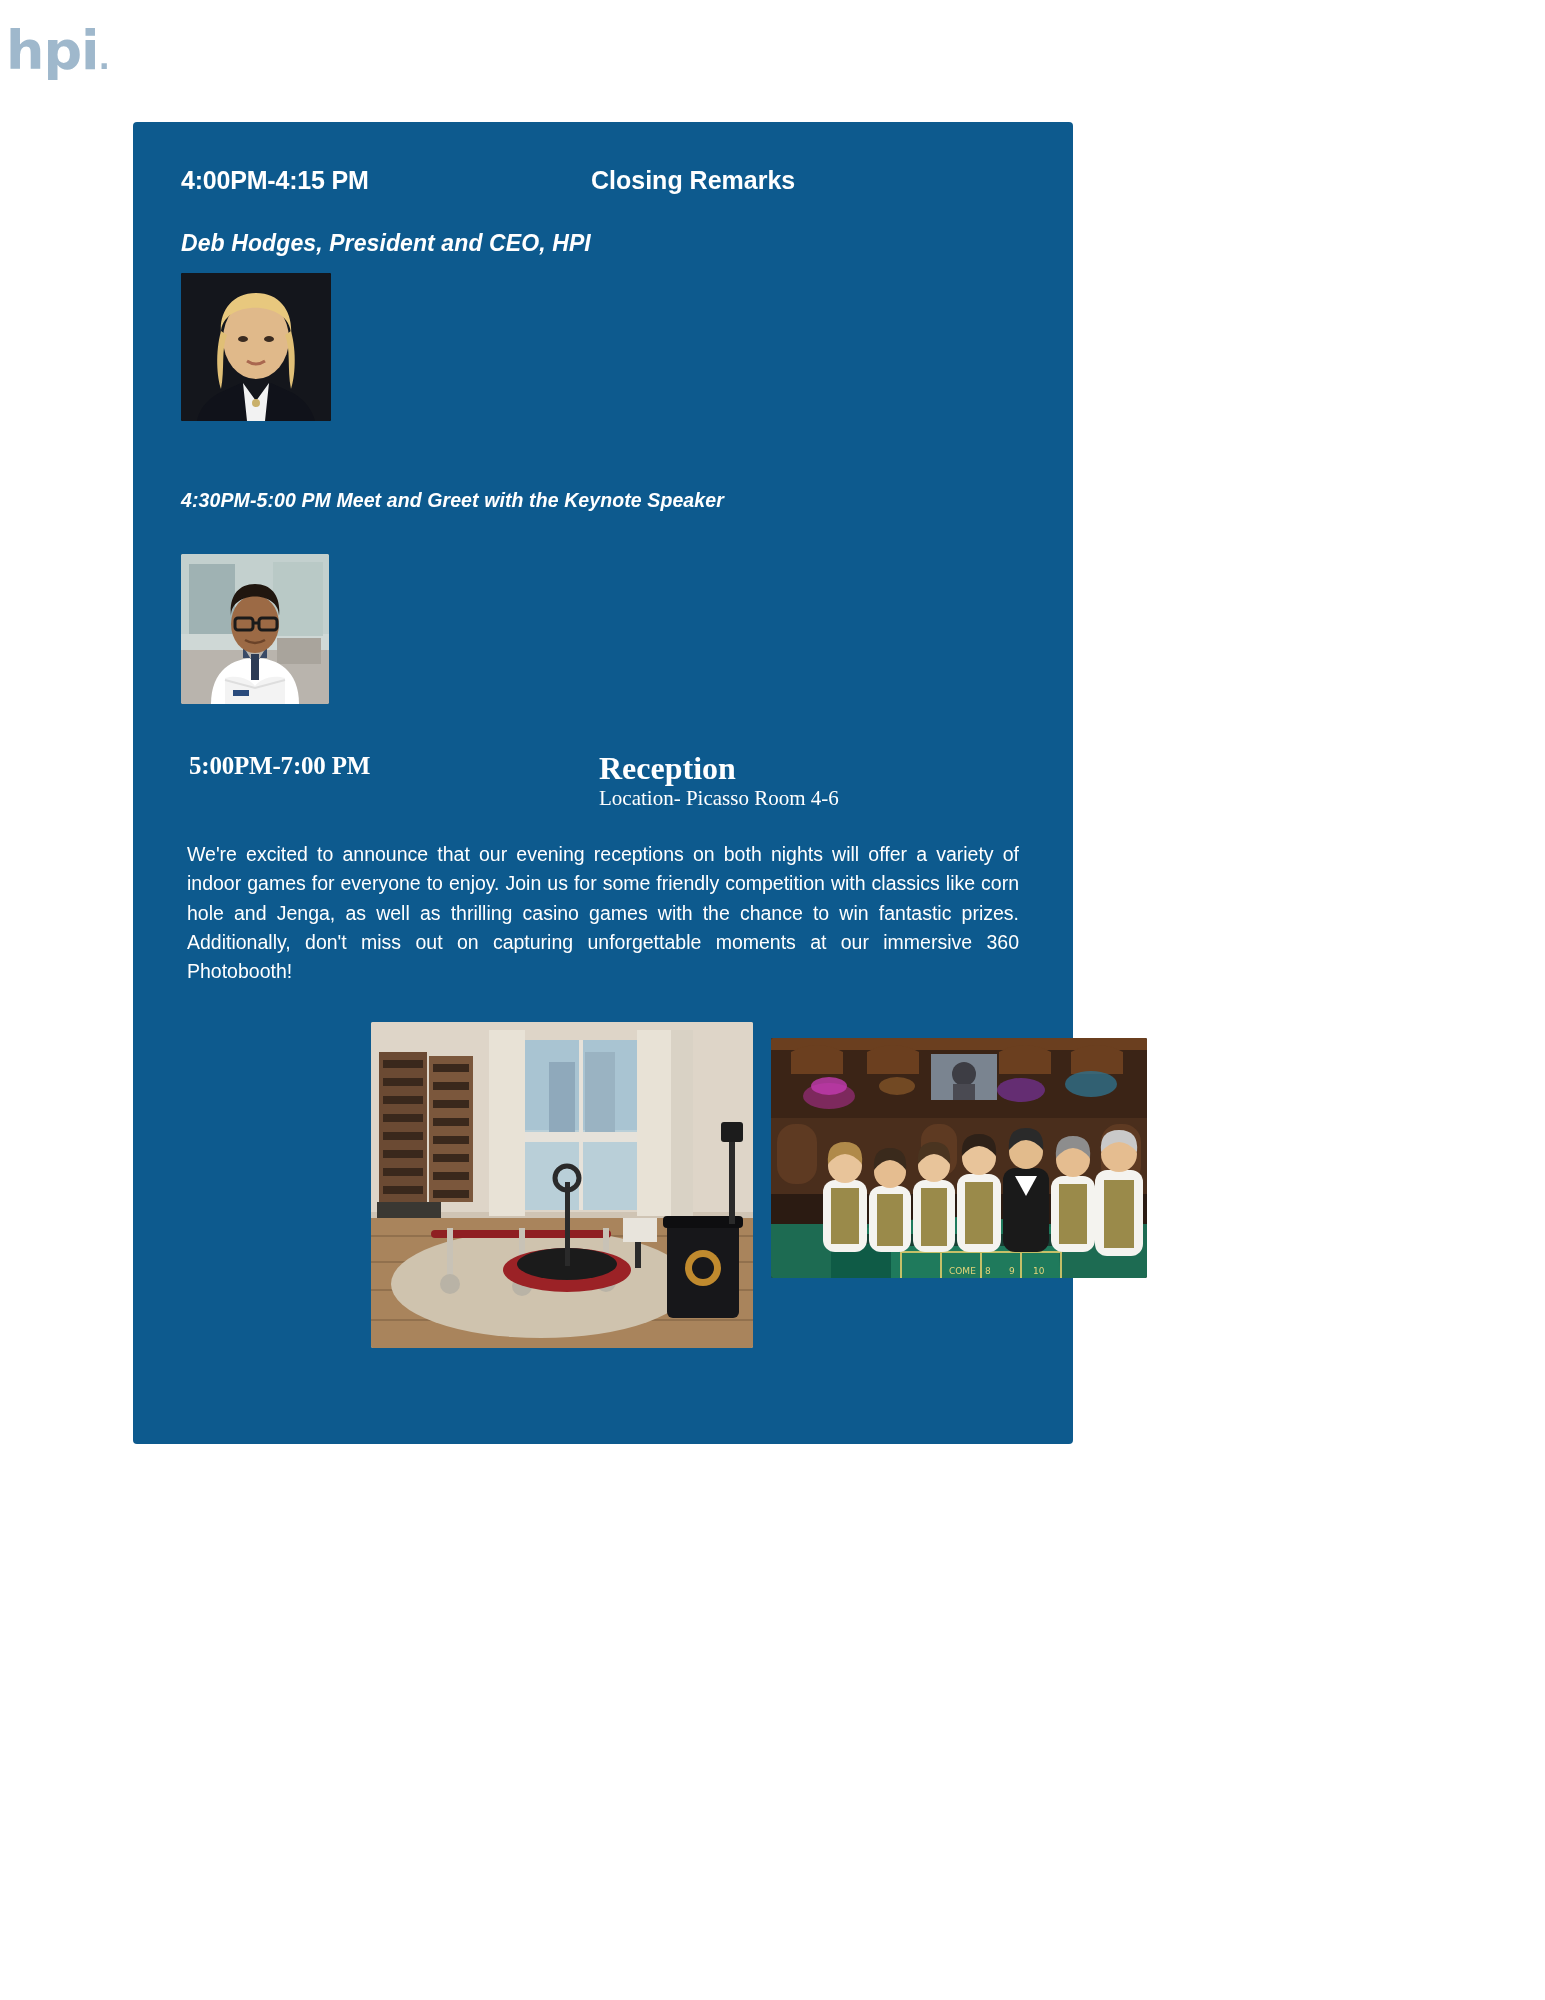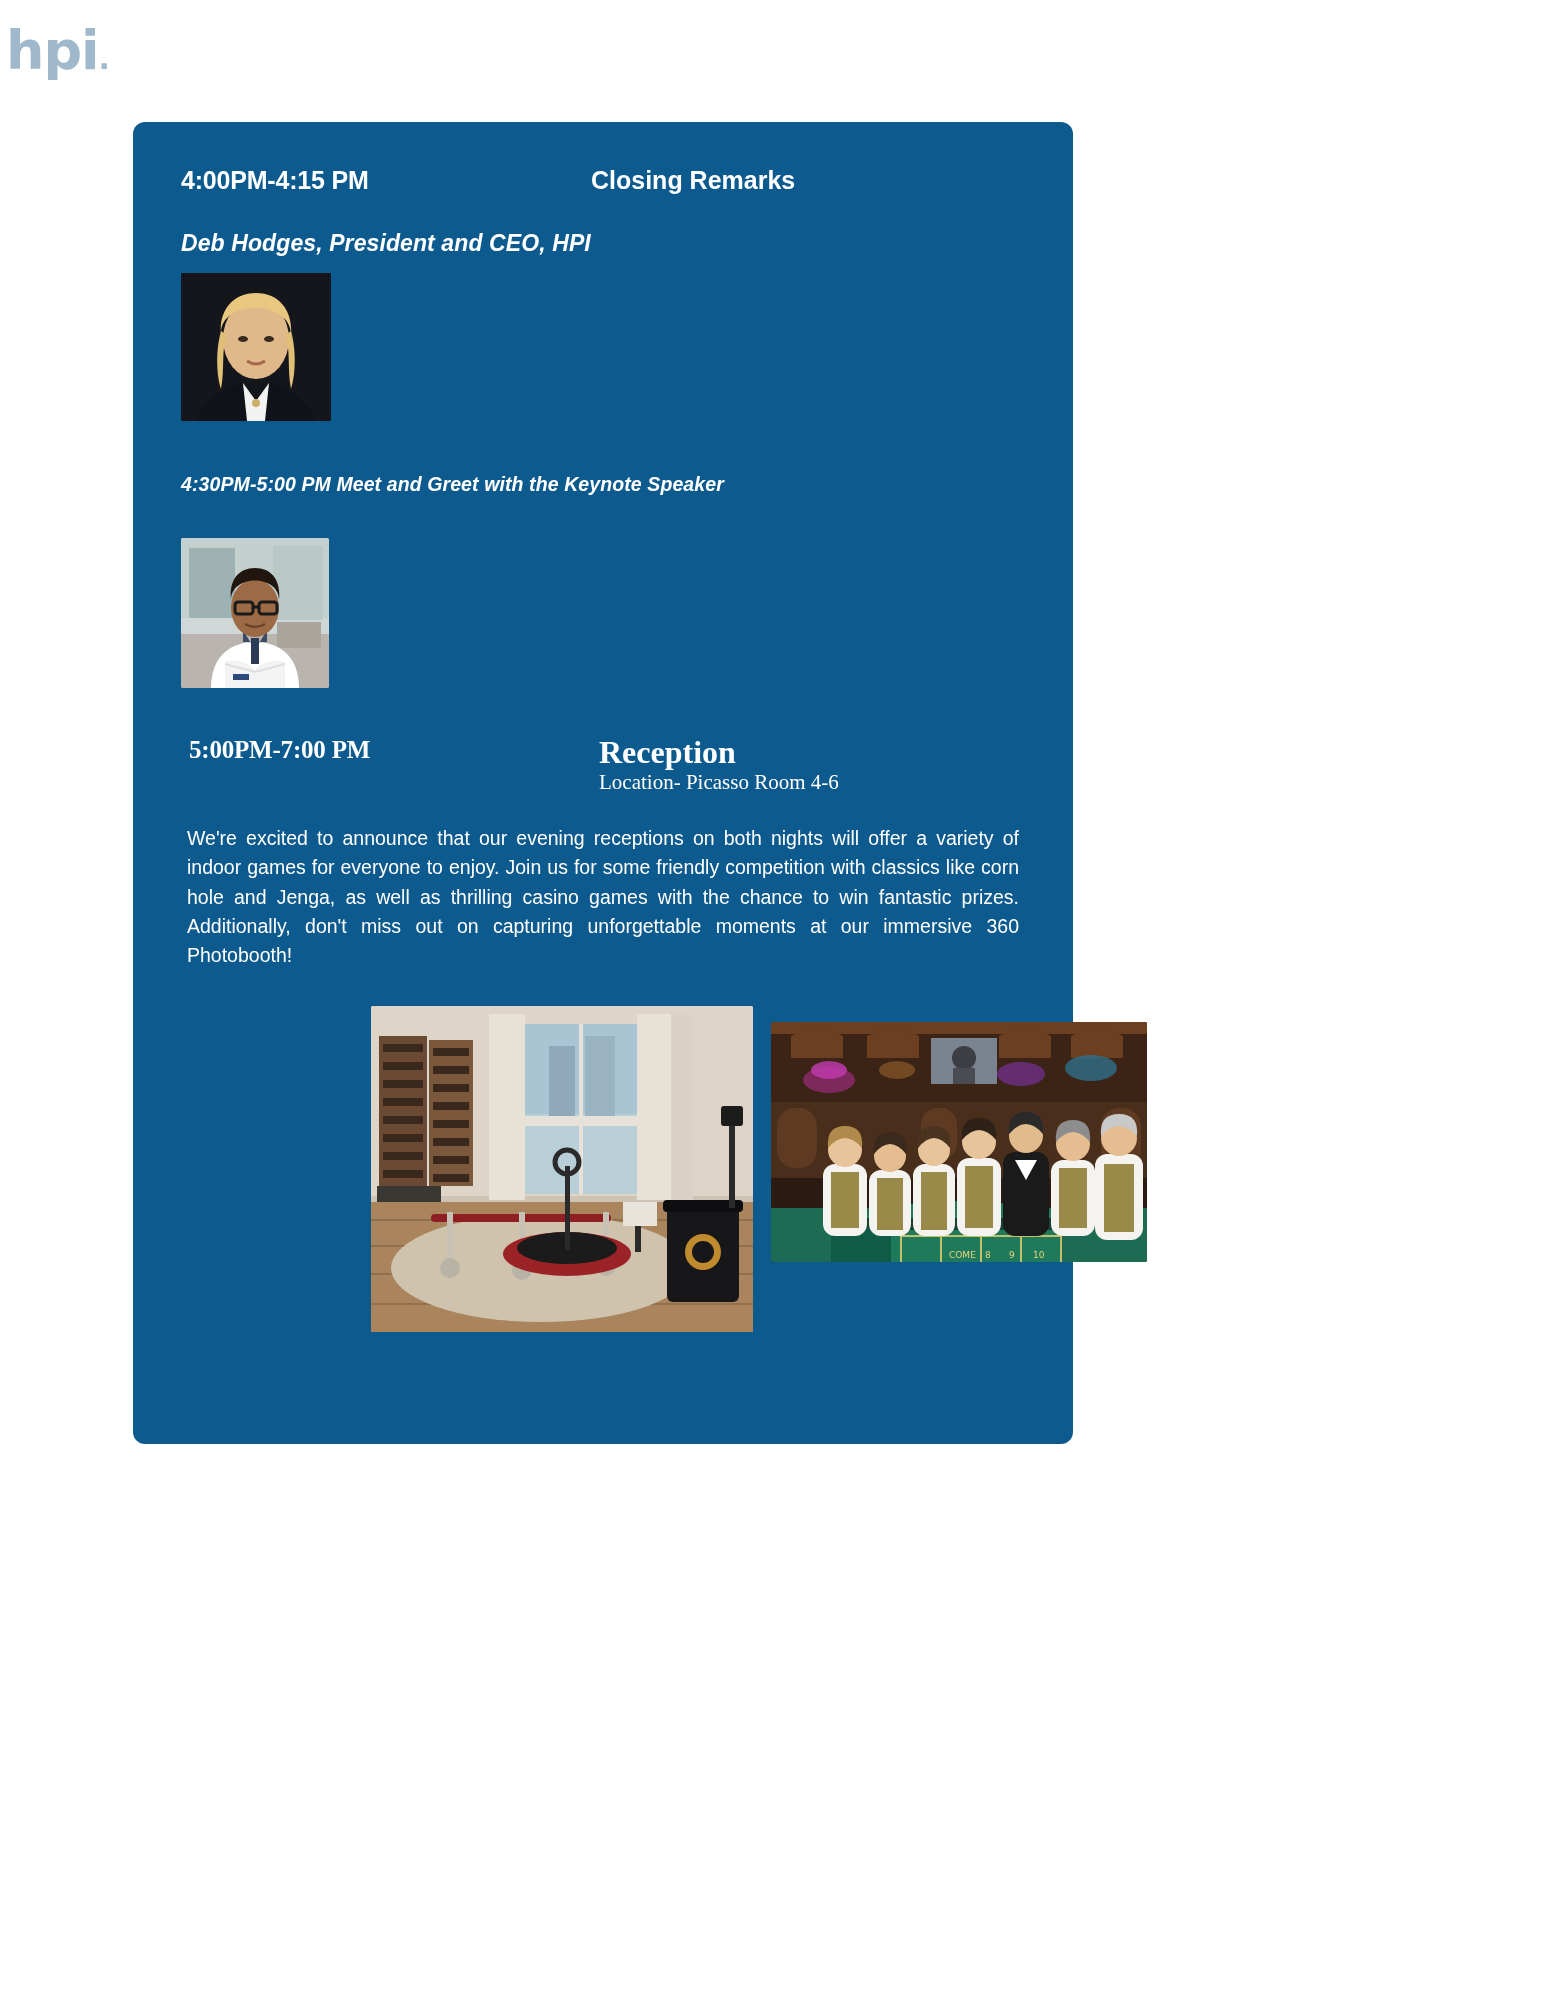--- a/index.html
+++ b/index.html
@@ -41,21 +41,21 @@
     color: #9fb8cc;
   }
   
   .card {
     position: absolute;
     left: 133px;
     top: 122px;
     width: 940px;
     height: 1322px;
     background: #0d5a8e;
-    border-radius: 12px;
+    border-radius: 4px;
     color: #ffffff;
     box-sizing: border-box;
     padding: 0;
   }
   .inner {
     position: relative;
     width: 100%;
     height: 100%;
     padding: 44px 48px 0 48px;
     box-sizing: border-box;
@@ -100,21 +100,21 @@
   .headshot.deb {
     width: 150px;
     height: 148px;
   }
   .headshot.marty {
     width: 148px;
     height: 150px;
   }
   .headshot svg { display: block; }
 
-  .block-2 { margin-top: 52px; }
+  .block-2 { margin-top: 68px; }
   .line-italic {
     font-size: 19.5px;
     font-weight: 700;
     font-style: italic;
     color: #ffffff;
     letter-spacing: 0.1px;
   }
   .gap-26 { height: 26px; }
 
   

